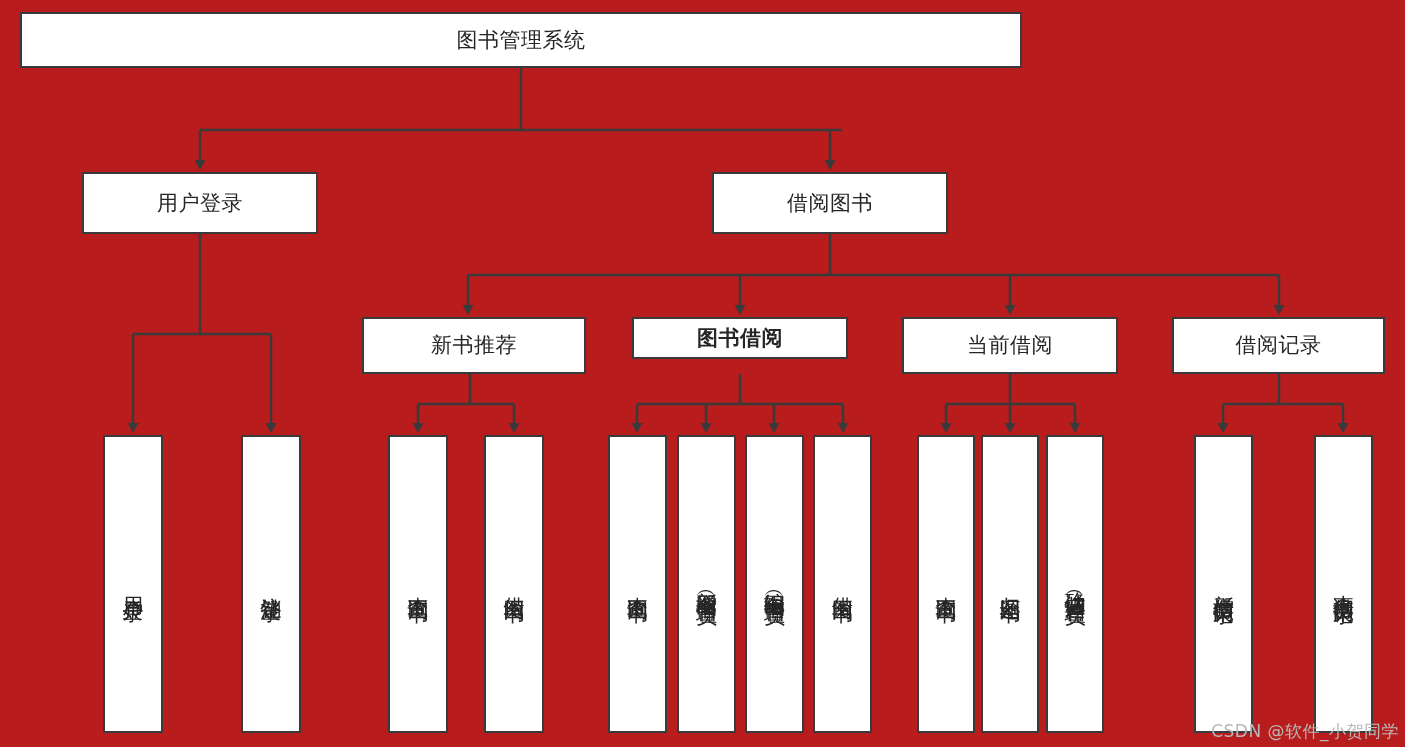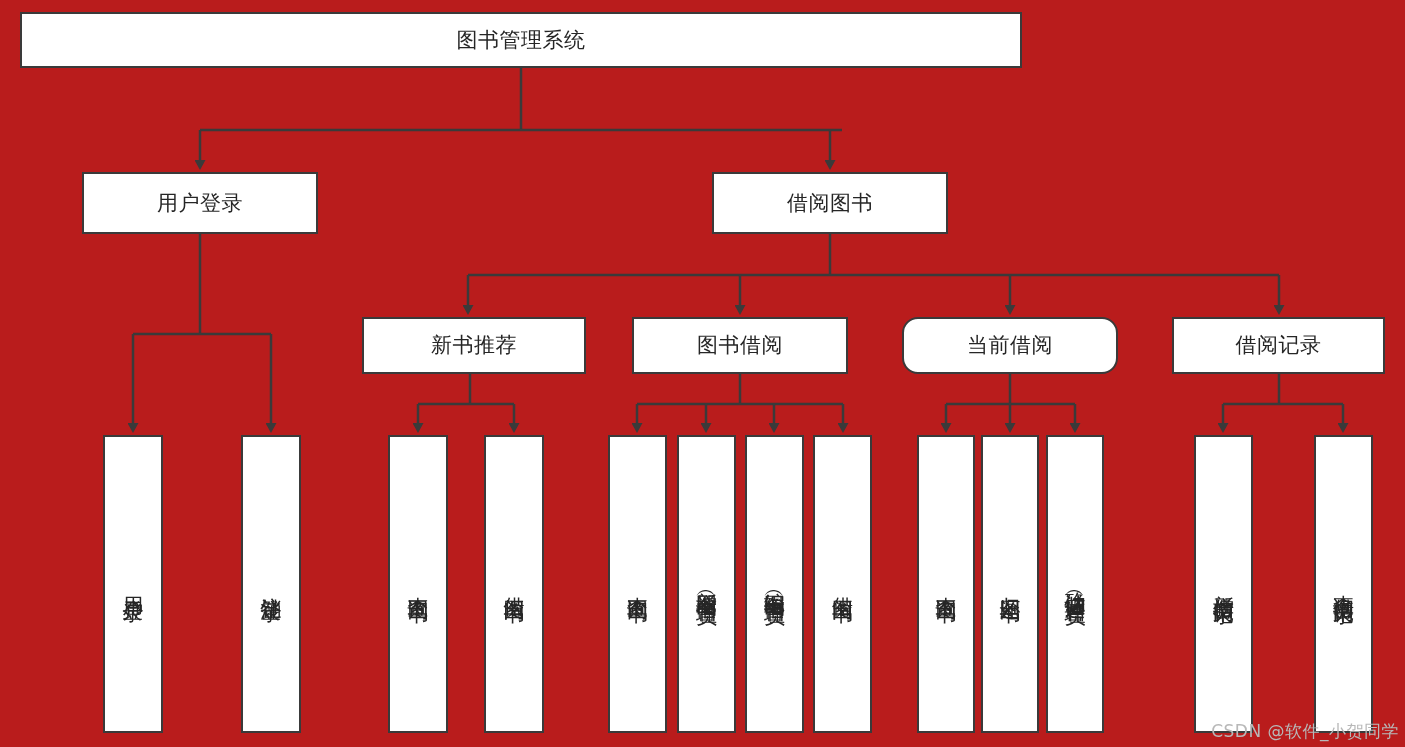--- a/index.html
+++ b/index.html
@@ -127,24 +127,24 @@
       </div>
       <div class="node" style="left: 82px; top: 172px; width: 236px; height: 62px;">
         <span class="node-label">用户登录</span>
       </div>
       <div class="node" style="left: 712px; top: 172px; width: 236px; height: 62px;">
         <span class="node-label">借阅图书</span>
       </div>
       <div class="node" style="left: 362px; top: 317px; width: 224px; height: 57px;">
         <span class="node-label">新书推荐</span>
       </div>
-      <div class="node" style="left: 632px; top: 317px; width: 216px; height: 57px;">
+      <div class="node" style="left: 632px; top: 317px; width: 216px; height: 42px; font-weight: bold;">
         <span class="node-label">图书借阅</span>
       </div>
-      <div class="node" style="left: 902px; top: 317px; width: 216px; height: 57px; border-radius: 16px;">
+      <div class="node" style="left: 902px; top: 317px; width: 216px; height: 57px;">
         <span class="node-label">当前借阅</span>
       </div>
       <div class="node" style="left: 1172px; top: 317px; width: 213px; height: 57px;">
         <span class="node-label">借阅记录</span>
       </div>
       <div class="node vertical" style="left: 103px; top: 435px; width: 60px; height: 298px;">
         <span class="node-label">用户登录</span>
       </div>
       <div class="node vertical" style="left: 241px; top: 435px; width: 60px; height: 298px;">
         <span class="node-label">注销登录</span>

